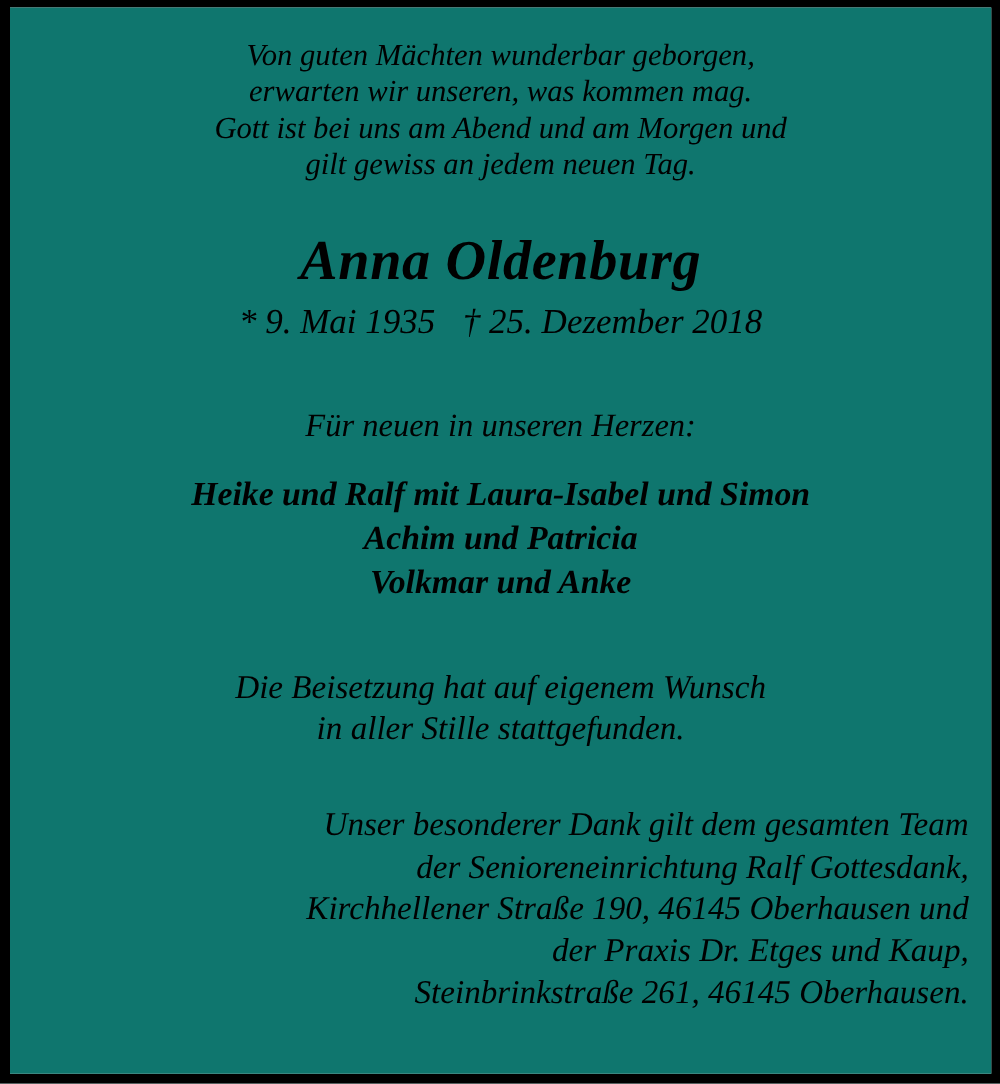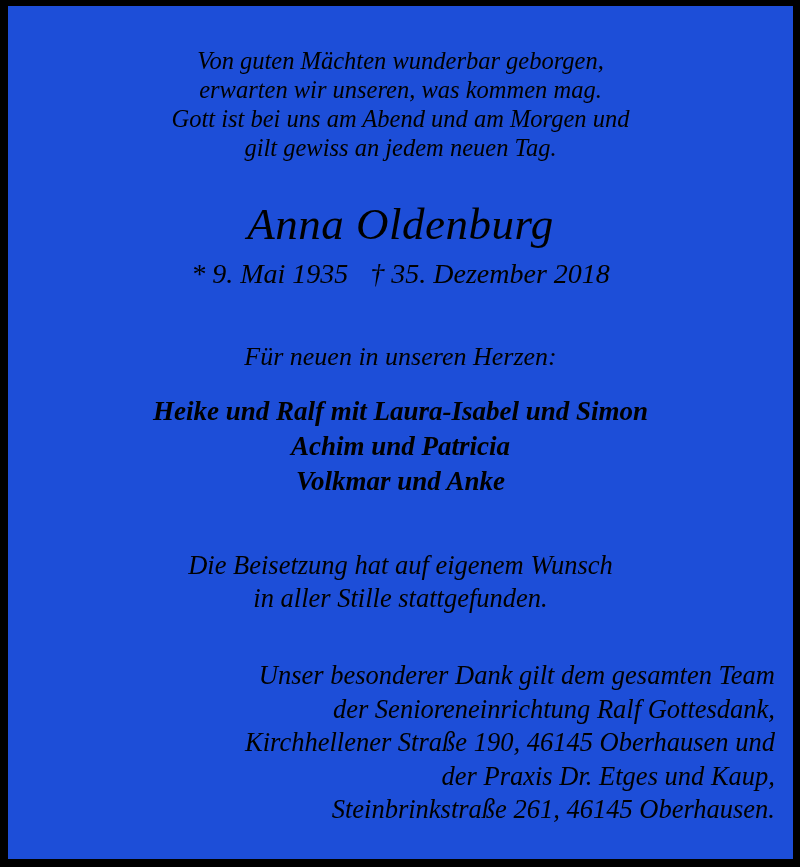--- a/index.html
+++ b/index.html
@@ -24,22 +24,22 @@
     border-top: 6px solid #000000;
     border-left: 8px solid #000000;
     border-right: 7px solid #000000;
     border-bottom: 8px solid #000000;
   }
 
   .notice-sheet {
     box-sizing: border-box;
     width: 100%;
     height: 100%;
-    background: #1d4ed8;
-    padding: 16px 18px;
+    background: #0f766e;
+    padding: 0 18px;
     display: flex;
     flex-direction: column;
     align-items: stretch;
     text-align: center;
   }
 
   
   .verse-block {
     margin-top: 24px;
   }
@@ -57,21 +57,21 @@
     padding-right: 34px;
     margin-top: 6px;
   }
 
   
   .deceased-block {
     margin-top: 36px;
   }
   .deceased-name {
     font-style: italic;
-    font-weight: normal;
+    font-weight: bold;
     font-size: 45px;
     line-height: 52px;
     letter-spacing: 0.5px;
     white-space: nowrap;
     text-align: center;
   }
   .deceased-dates {
     font-style: italic;
     font-size: 28px;
     line-height: 34px;
@@ -135,21 +135,21 @@
 
     <div class="verse-block">
       <div class="verse-line">Von guten Mächten wunderbar geborgen,</div>
       <div class="verse-line">erwarten wir unseren, was kommen mag.</div>
       <div class="verse-line">Gott ist bei uns am Abend und am Morgen und</div>
       <div class="verse-line">gilt gewiss an jedem neuen Tag.</div>
     </div>
 
     <div class="deceased-block">
       <div class="deceased-name">Anna Oldenburg</div>
-      <div class="deceased-dates"><span>*</span> <span>9. Mai 1935</span><span class="date-gap"></span><span>†</span> <span>35. Dezember 2018</span></div>
+      <div class="deceased-dates"><span>*</span> <span>9. Mai 1935</span><span class="date-gap"></span><span>†</span> <span>25. Dezember 2018</span></div>
     </div>
 
     <div class="survivors-block">
       <div class="survivors-heading">Für neuen in unseren Herzen:</div>
       <div class="survivors-list">
         <div class="survivor-line">Heike und Ralf mit Laura-Isabel und Simon</div>
         <div class="survivor-line">Achim und Patricia</div>
         <div class="survivor-line">Volkmar und Anke</div>
       </div>
     </div>

